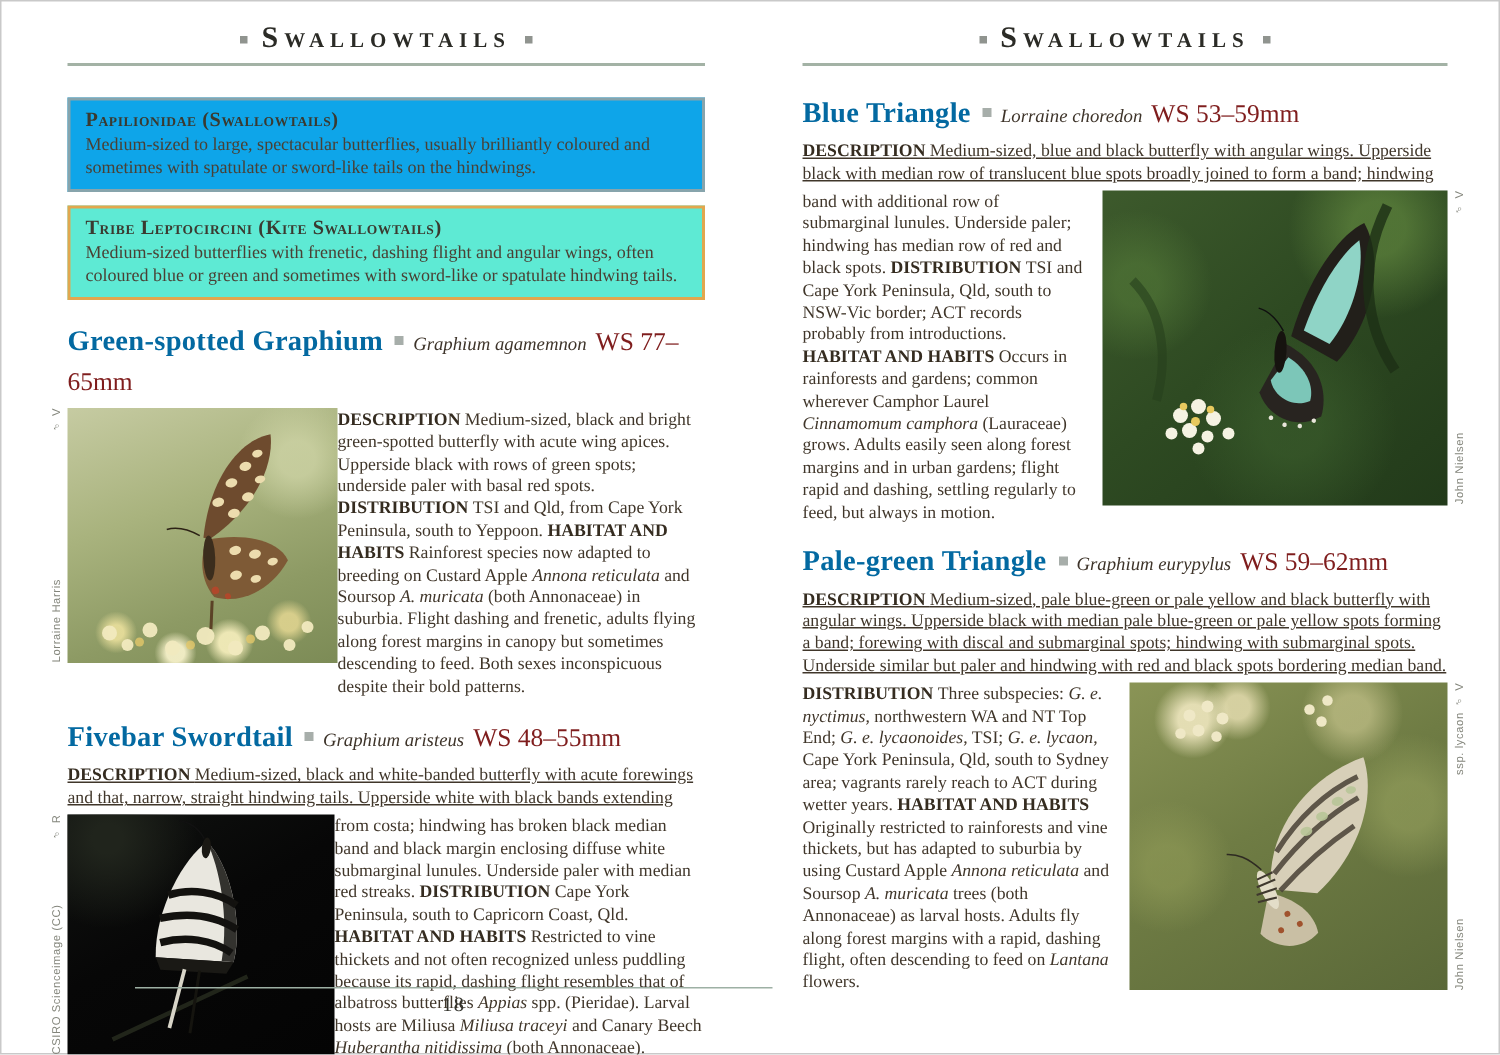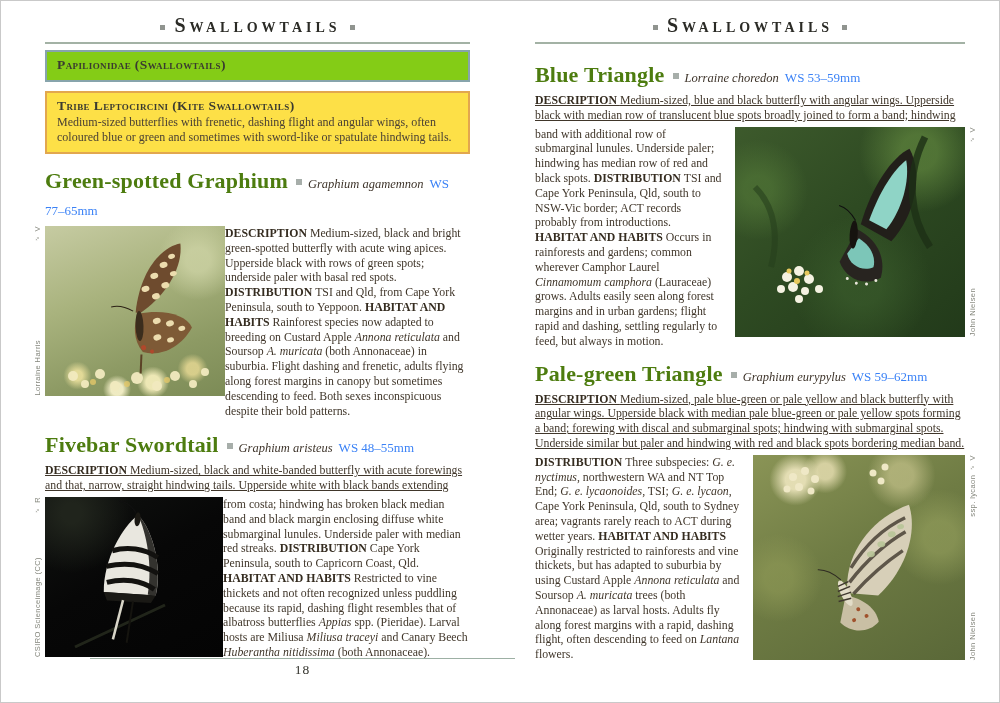--- a/index.html
+++ b/index.html
@@ -15,34 +15,34 @@
   
   .runhead{text-align:center;}
   .runhead .title{
     font-variant:small-caps;font-size:20px;letter-spacing:4px;color:#2b2b26;font-weight:600;
   }
   .sq-icon{display:inline-block;width:5px;height:5px;background:#90948f;vertical-align:2px;margin:0 9px;}
   .head-rule{border:none;border-top:2px solid #a3b2a5;margin:5px 0 0 0;}
 
   
   .infobox{border:2px solid;padding:5px 10px 7px 10px;margin-top:0;}
-  .box-family{background:#84cc16;border-color:#87a4ac;margin-top:6px;}
-  .box-tribe{background:#fde047;border-color:#e2a74e;margin-top:9px;}
+  .box-family{background:#0ea5e9;border-color:#87a4ac;margin-top:21px;}
+  .box-tribe{background:#5eead4;border-color:#e2a74e;margin-top:9px;}
   .infobox .box-title{
     font-variant:small-caps;font-weight:700;font-size:13.5px;color:#3a3a30;letter-spacing:.4px;
   }
   .infobox .box-body{font-size:12px;line-height:15px;margin-top:1px;color:#4a4034;}
 
   
   .species{margin-top:13px;}
   .sp-head{margin:0 0 5px 0;font-weight:normal;}
-  .sp-name{font-size:22px;font-weight:700;color:#4d7c0f;letter-spacing:.2px;}
+  .sp-name{font-size:19px;font-weight:700;color:#0369a1;letter-spacing:.2px;}
   .sp-bullet{display:inline-block;width:6px;height:6px;background:#a7aeaa;vertical-align:3px;margin:0 6px 0 8px;}
   .sp-sci{font-style:italic;font-size:12.5px;color:#3e342a;}
-  .sp-ws{font-size:13px;color:#3b82f6;}
+  .sp-ws{font-size:17px;color:#7f1d1d;}
 
   .body{font-size:11.8px;line-height:14.8px;margin:0;color:#40362a;}
   .intro{margin:0 0 4px 0;text-decoration:underline;}
   .rb{font-weight:700;color:#352c20;}
   .ri{font-style:italic;}
 
   .sp-row{display:flex;align-items:flex-start;}
   .sp-row .body{flex:1;}
   .gap-l{margin-right:9px;}
 
@@ -92,20 +92,21 @@
 <body>
 
 <div class="page page-left">
   <div class="runhead">
     <span class="sq-icon"></span><span class="title">Swallowtails</span><span class="sq-icon"></span>
     <hr class="head-rule">
   </div>
 
   <div class="infobox box-family">
     <div class="box-title">Papilionidae (Swallowtails)</div>
+    <div class="box-body">Medium-sized to large, spectacular butterflies, usually brilliantly coloured and sometimes with spatulate or sword-like tails on the hindwings.</div>
   </div>
 
   <div class="infobox box-tribe">
     <div class="box-title">Tribe Leptocircini (Kite Swallowtails)</div>
     <div class="box-body">Medium-sized butterflies with frenetic, dashing flight and angular wings, often coloured blue or green and sometimes with sword-like or spatulate hindwing tails.</div>
   </div>
 
   <section class="species">
     <h2 class="sp-head">
       <span class="sp-name">Green-spotted Graphium</span><span class="sp-bullet"></span><span class="sp-sci">Graphium agamemnon</span>

